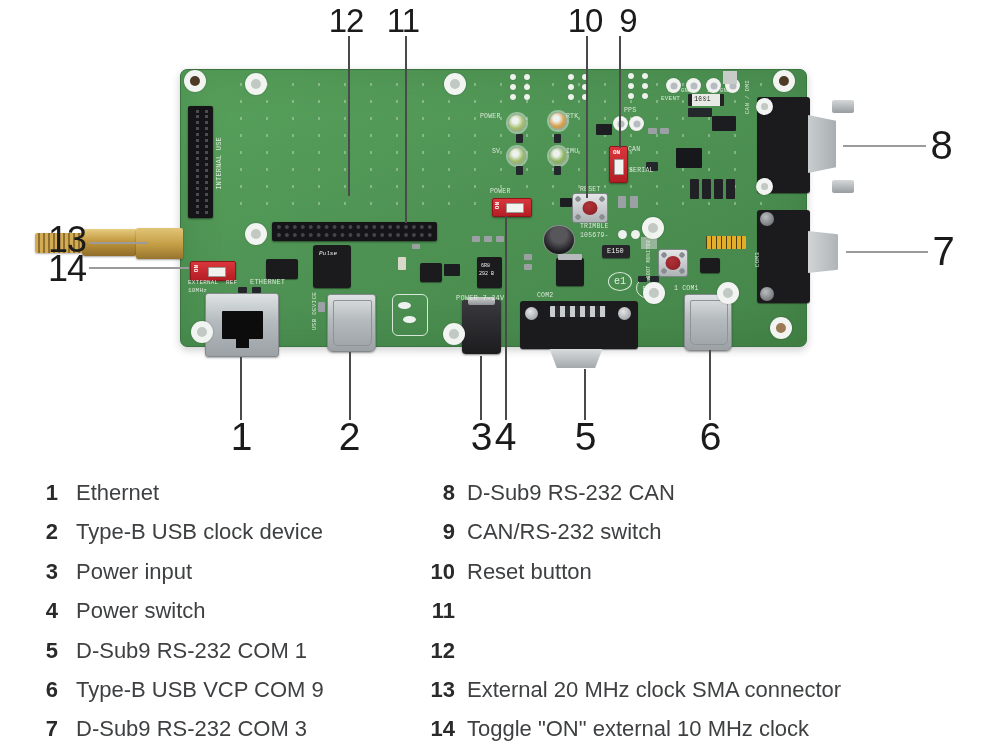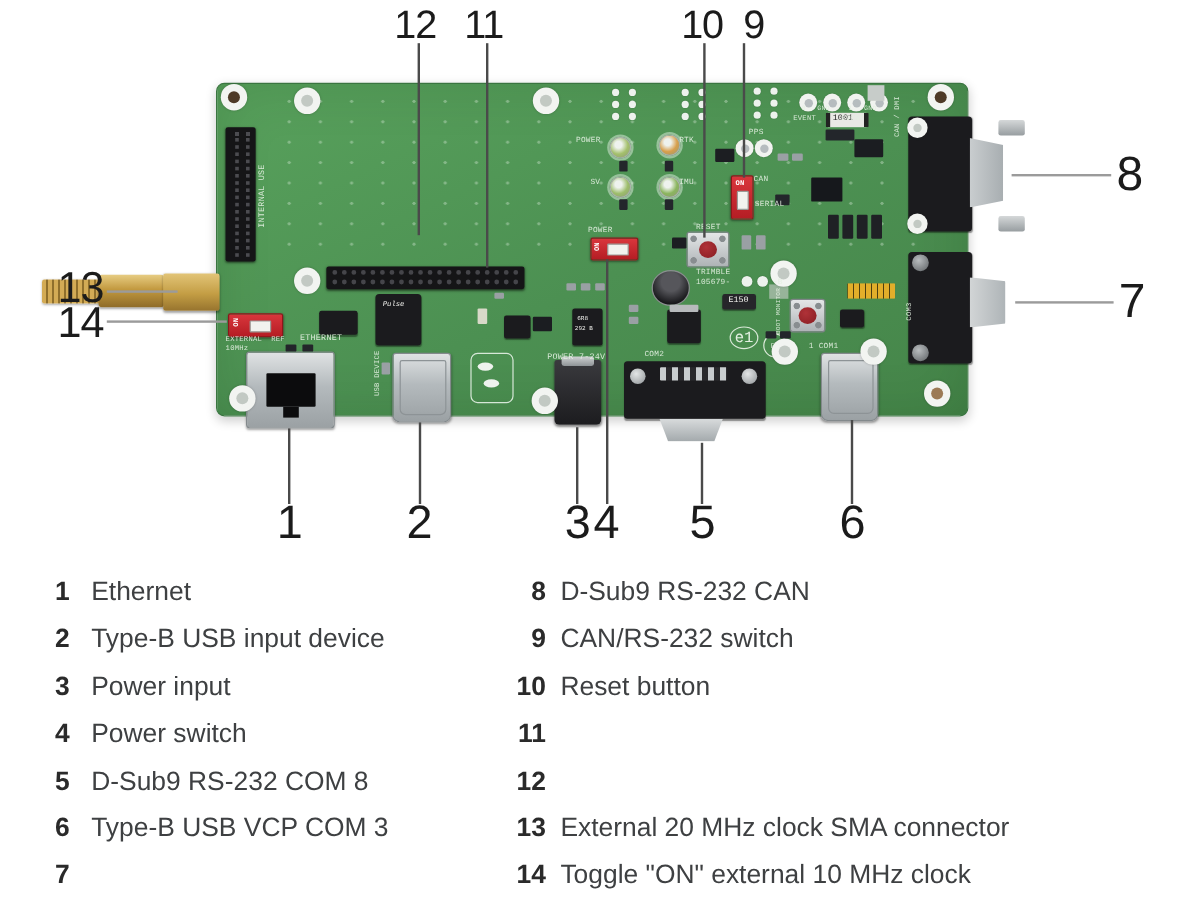--- a/index.html
+++ b/index.html
@@ -230,21 +230,21 @@
     <span class="ctext" style="left:2px;top:2px;font-size:7px;color:#222;">1001</span>
   </div>
 
   <div class="abs" style="left:706px;top:236px;width:40px;height:13px;border-radius:1px;background:repeating-linear-gradient(90deg,rgba(40,35,10,.8) 0 1px,transparent 1px 5px),#e2ae2a;"></div>
 
   <div class="abs" style="left:392px;top:294px;width:34px;height:40px;border:1.5px solid rgba(240,248,240,.85);border-radius:6px;">
     <div class="abs" style="left:5px;top:7px;width:13px;height:7px;border-radius:50%;background:#eef2ee;"></div>
     <div class="abs" style="left:10px;top:21px;width:13px;height:7px;border-radius:50%;background:#eef2ee;"></div>
   </div>
 
-  <div class="ring" style="left:608px;top:272px;width:22px;height:17px;font-size:13px;">
+  <div class="ring" style="left:608px;top:272px;width:22px;height:17px;font-size:10px;">
     <span>e1</span>
   </div>
   <div class="ring" style="left:636px;top:278px;width:18px;height:18px;font-size:6px;">
     <span>Pb</span>
   </div>
 
   <div class="abs">
     <div class="paddot" style="left:618px;top:230px;width:9px;height:9px;"></div>
     <div class="paddot" style="left:631px;top:230px;width:9px;height:9px;"></div>
   </div>
@@ -394,40 +394,41 @@
       <div class="co-num side-right" style="left: 943px; top: 251px;">7</div>
     </div>
 
   <div id="legend" class="abs" style="left:0;top:0;width:993px;height:748px;">
       <div class="legend-row" style="left: 0px; top: 480px; width: 993px;">
         <div class="legend-num" style="left: 28px; width: 30px;">1</div>
         <div class="legend-label" style="left: 76px;">Ethernet</div>
       </div>
       <div class="legend-row" style="left: 0px; top: 519px; width: 993px;">
         <div class="legend-num" style="left: 28px; width: 30px;">2</div>
-        <div class="legend-label" style="left: 76px;">Type-B USB input device</div>
+        <div class="legend-label" style="left: 76px;">Type-B USB clock device</div>
       </div>
       <div class="legend-row" style="left: 0px; top: 559px; width: 993px;">
         <div class="legend-num" style="left: 28px; width: 30px;">3</div>
         <div class="legend-label" style="left: 76px;">Power input</div>
       </div>
       <div class="legend-row" style="left: 0px; top: 598px; width: 993px;">
         <div class="legend-num" style="left: 28px; width: 30px;">4</div>
         <div class="legend-label" style="left: 76px;">Power switch</div>
       </div>
       <div class="legend-row" style="left: 0px; top: 638px; width: 993px;">
         <div class="legend-num" style="left: 28px; width: 30px;">5</div>
-        <div class="legend-label" style="left: 76px;">D-Sub9 RS-232 COM 8</div>
+        <div class="legend-label" style="left: 76px;">D-Sub9 RS-232 COM 1</div>
       </div>
       <div class="legend-row" style="left: 0px; top: 677px; width: 993px;">
         <div class="legend-num" style="left: 28px; width: 30px;">6</div>
-        <div class="legend-label" style="left: 76px;">Type-B USB VCP COM 3</div>
+        <div class="legend-label" style="left: 76px;">Type-B USB VCP COM 9</div>
       </div>
       <div class="legend-row" style="left: 0px; top: 716px; width: 993px;">
         <div class="legend-num" style="left: 28px; width: 30px;">7</div>
+        <div class="legend-label" style="left: 76px;">D-Sub9 RS-232 COM 3</div>
       </div>
       <div class="legend-row" style="left: 0px; top: 480px; width: 993px;">
         <div class="legend-num" style="left: 403px; width: 52px;">8</div>
         <div class="legend-label" style="left: 467px;">D-Sub9 RS-232 CAN</div>
       </div>
       <div class="legend-row" style="left: 0px; top: 519px; width: 993px;">
         <div class="legend-num" style="left: 403px; width: 52px;">9</div>
         <div class="legend-label" style="left: 467px;">CAN/RS-232 switch</div>
       </div>
       <div class="legend-row" style="left: 0px; top: 559px; width: 993px;">

